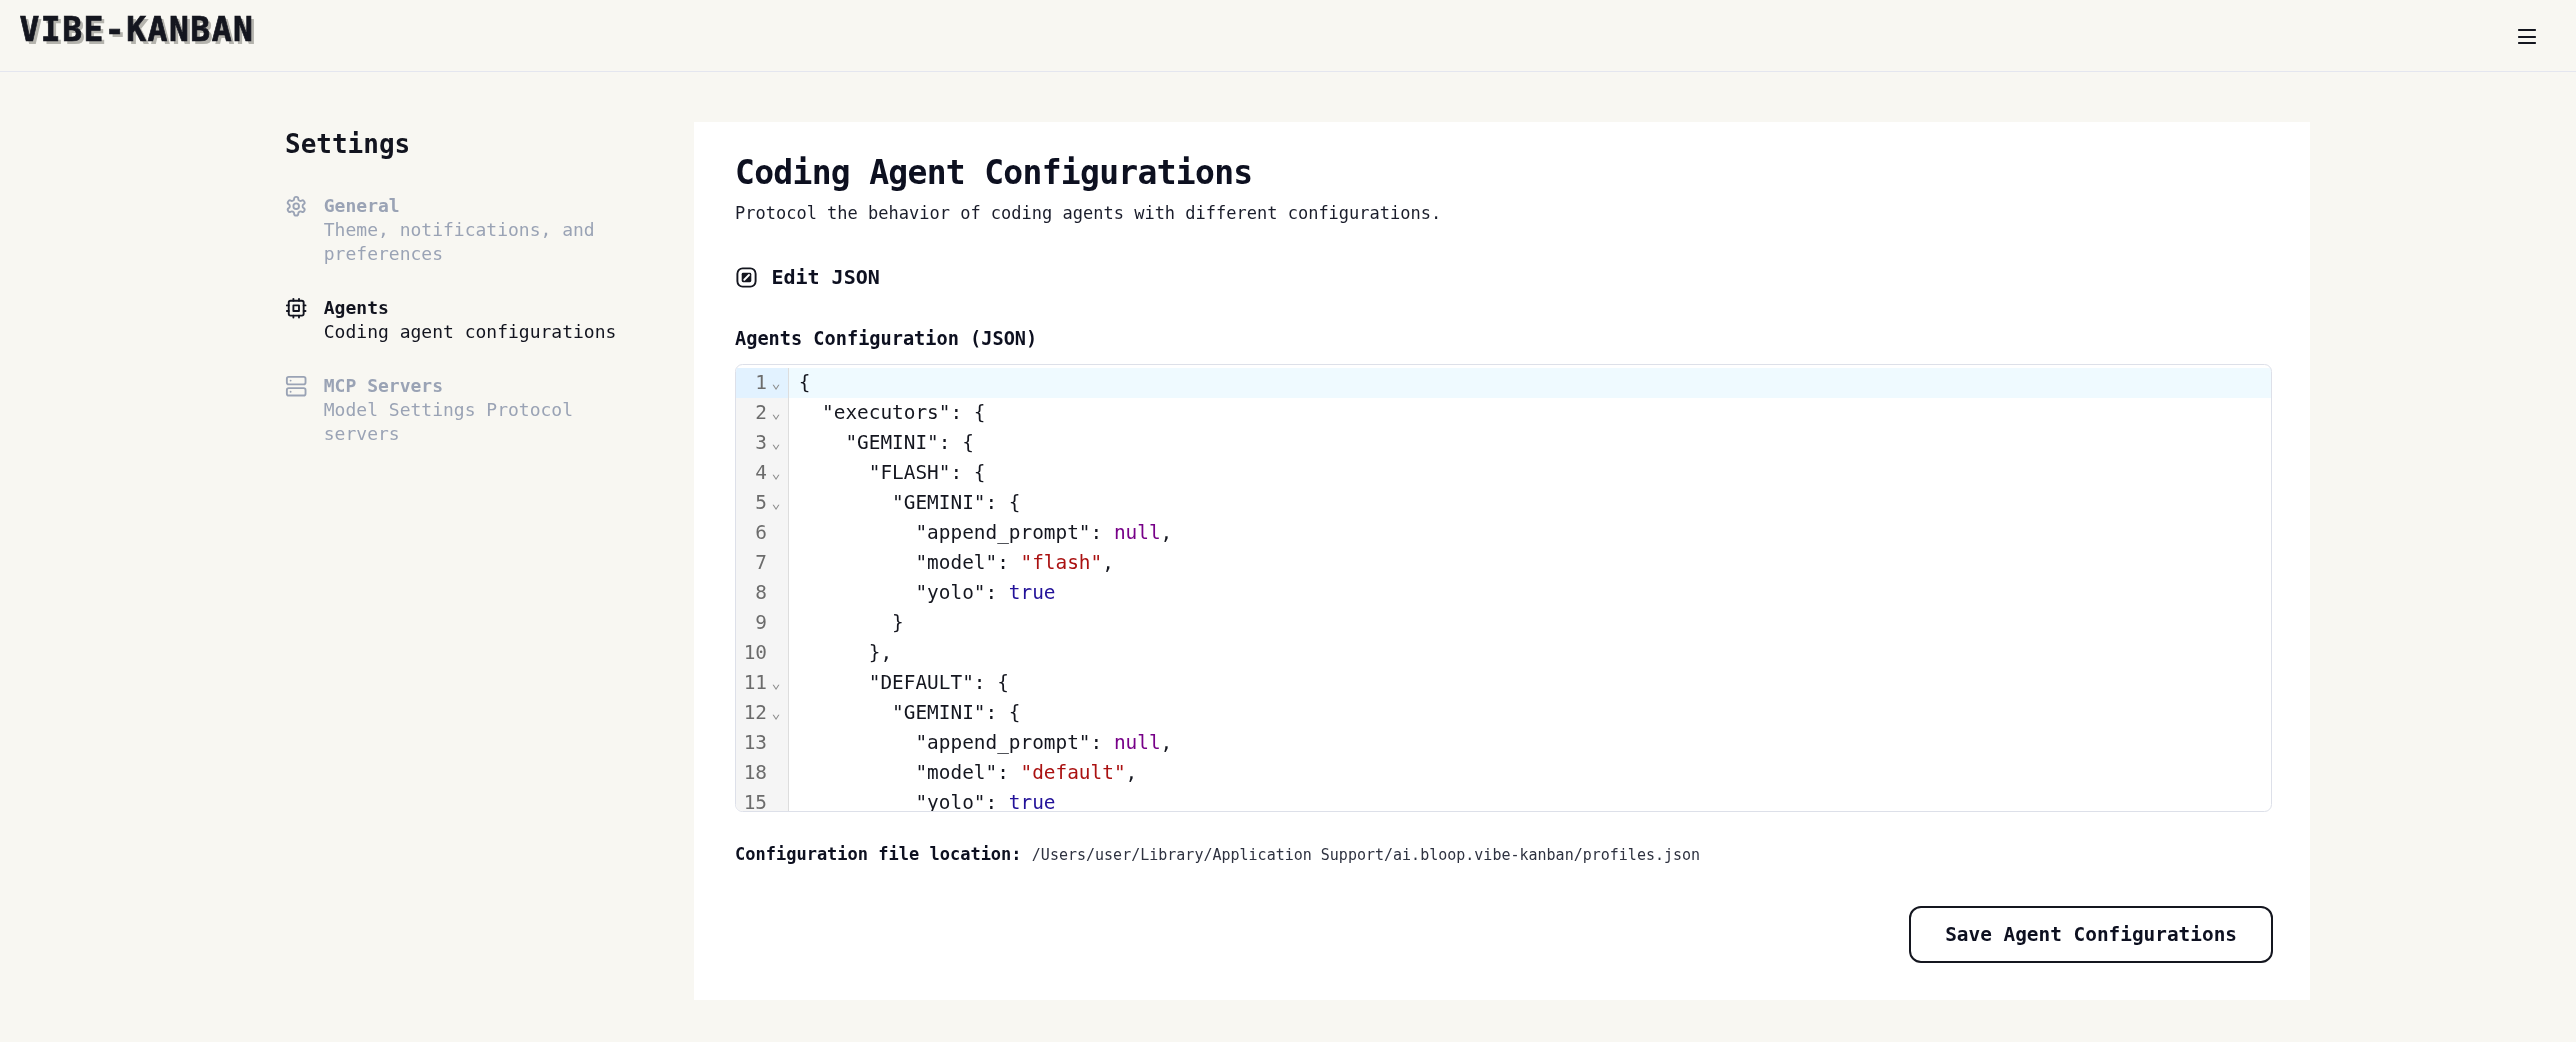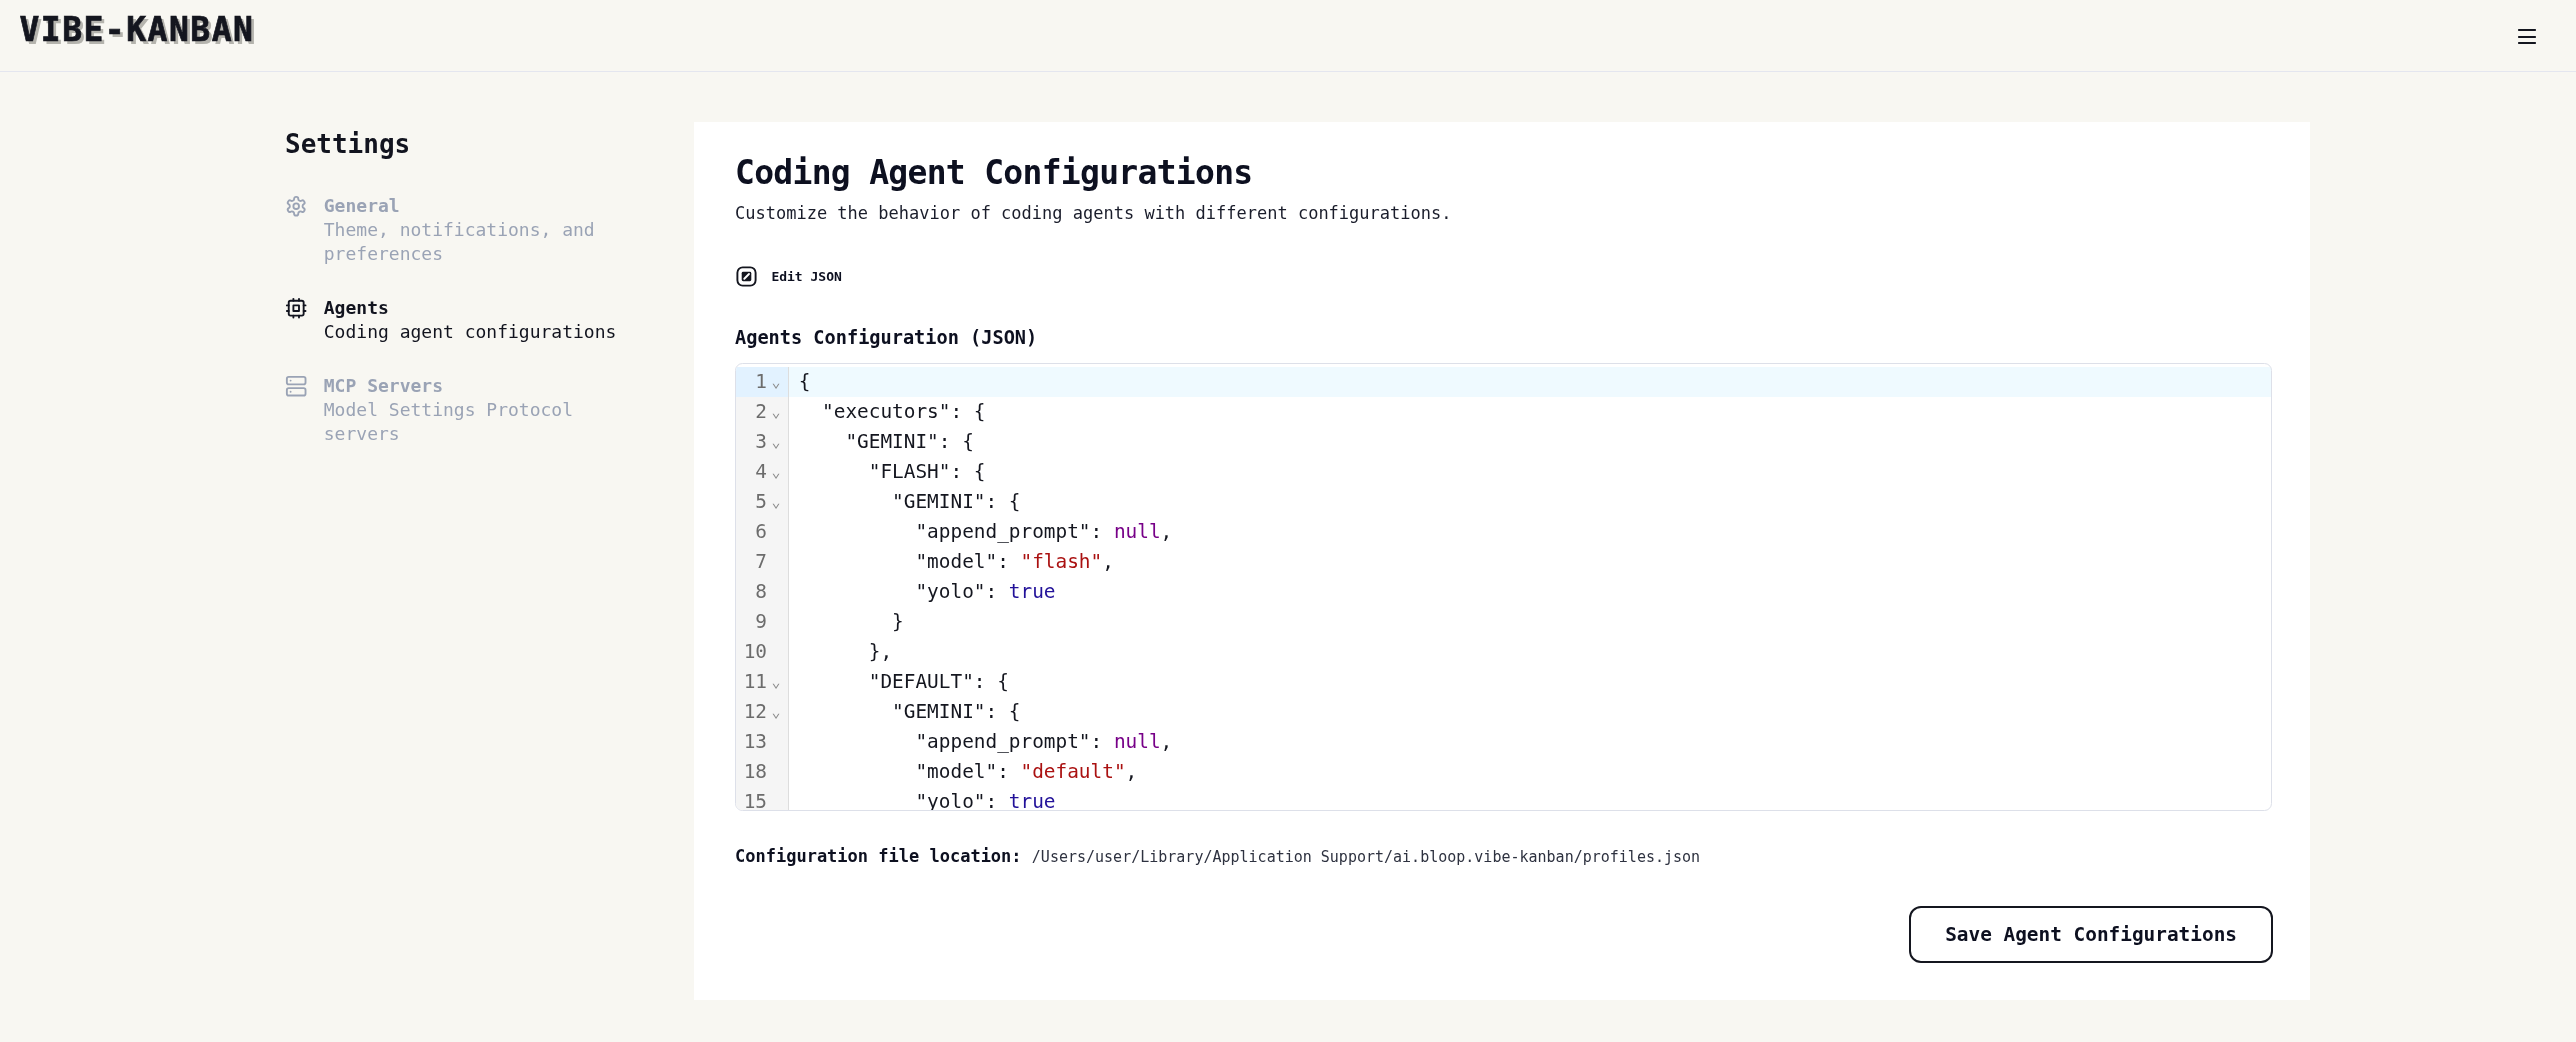--- a/index.html
+++ b/index.html
@@ -70,21 +70,21 @@
   .page-subtitle {
     margin-top: 9px;
     font-size: 17px; line-height: 24px; color: #1a1d2b;
   }
   .edit-json-row {
     margin-top: 40px;
     display: flex; align-items: center; gap: 13.4px;
     cursor: pointer; width: fit-content;
   }
   .edit-json-row svg { width: 23px; height: 23px; display: block; }
-  .edit-json-label { font-size: 13px; font-weight: 600; color: #0d1020; }
+  .edit-json-label { font-size: 20px; font-weight: 600; color: #0d1020; }
 
   .editor-label {
     margin-top: 39px;
     font-size: 18.6px; font-weight: bold; color: #0d1020; line-height: 22.4px;
   }
 
   
   .editor {
     margin-top: 13.4px;
     width: 1537px; height: 448px;
@@ -120,21 +120,21 @@
   .code-row.active .code-content { background: rgba(204,238,255,0.32); }
   .code-row.active .gutter-cell { background: #e2f2ff; }
   .tok-plain { color: #14161f; }
   .tok-null  { color: #770088; text-align: right; }
   .tok-bool  { color: #221199; }
   .tok-string{ color: #aa1111; }
 
   
   .file-location {
     margin-top: 31px;
-    font-size: 17px; font-weight: bold; color: #0d1020; line-height: 28px;
+    font-size: 17px; font-weight: bold; color: #0d1020; line-height: 22px;
   }
   .file-location .path {
     font-size: 15px; font-weight: normal; color: #2e3240;
   }
 
   
   .save-btn {
     position: absolute; right: 37px; bottom: 37px;
     height: 57px; padding: 0 34px;
     background: #ffffff;
@@ -209,21 +209,21 @@
         <div class="nav-desc">Model Settings Protocol servers</div>
       </div>
     </div>
 
   </div>
 </div>
 
 <div class="card">
   <div class="card-inner">
     <h1 class="page-title">Coding Agent Configurations</h1>
-    <div class="page-subtitle">Customize the behavior of coding agents with different configurations.</div>
+    <div class="page-subtitle">Protocol the behavior of coding agents with different configurations.</div>
 
     <div class="edit-json-row">
       <svg viewBox="0 0 24 24">
         <rect x="2.5" y="2.5" width="19" height="19" rx="5.5" fill="none" stroke="#14161f" stroke-width="2"></rect>
         <rect x="7" y="7" width="10" height="10" rx="1.5" fill="#14161f"></rect>
         <line x1="9.7" y1="14.3" x2="14.6" y2="9.4" stroke="#ffffff" stroke-width="2" stroke-linecap="round"></line>
       </svg>
       <span class="edit-json-label">Edit JSON</span>
     </div>
 

